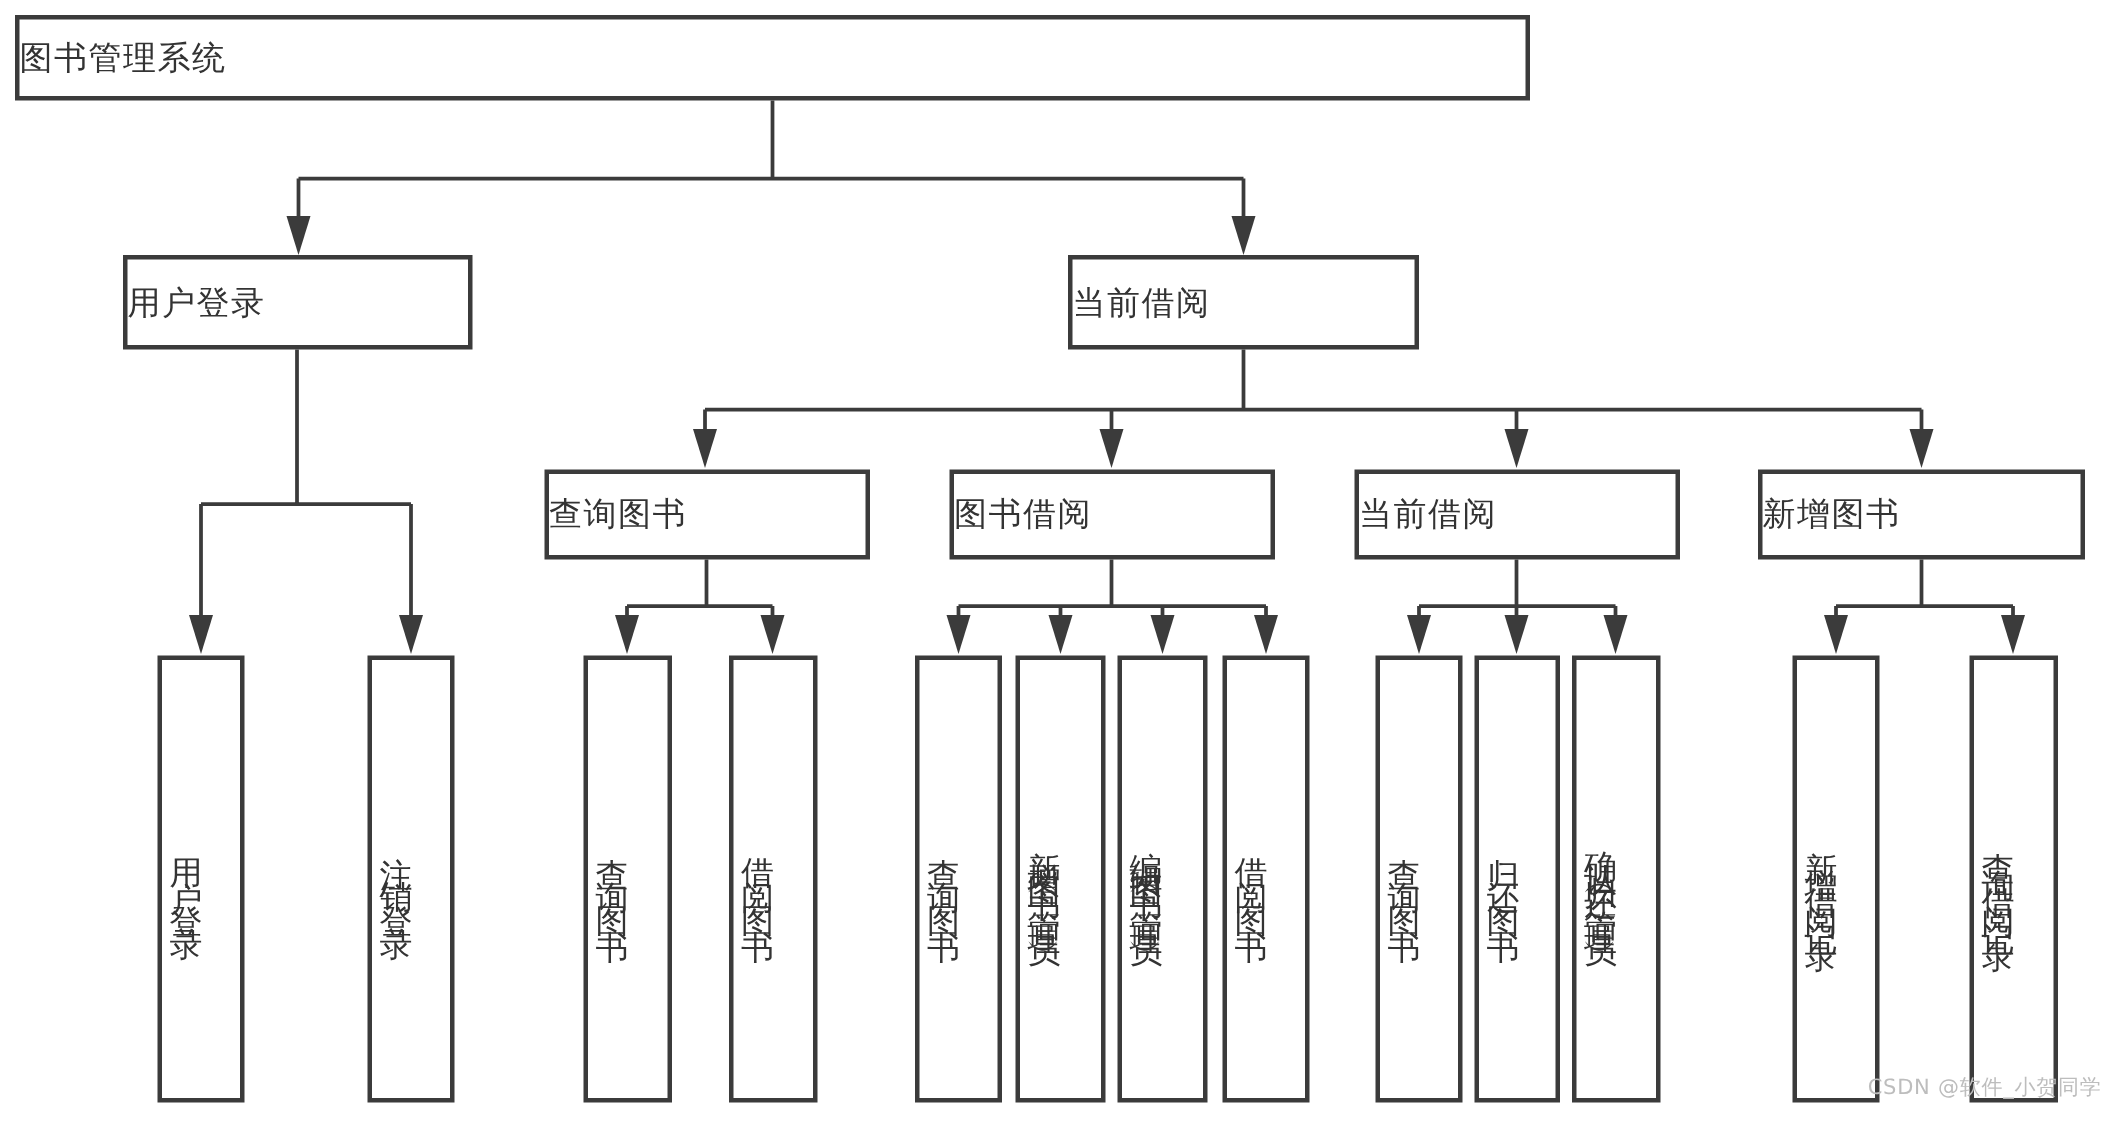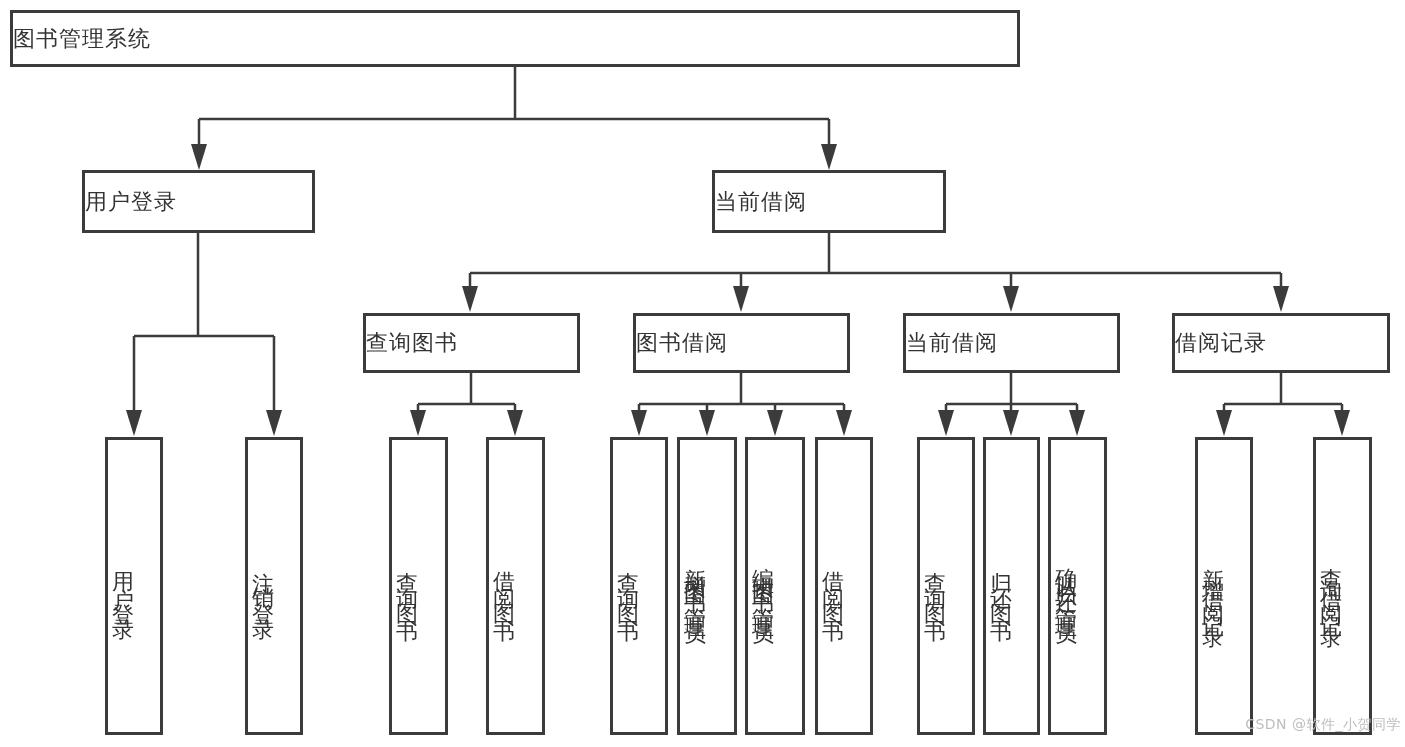--- a/index.html
+++ b/index.html
@@ -115,21 +115,21 @@
   <div class="node h" style="left:363px;top:313px;width:217px;height:60px">
     <span>查询图书</span>
   </div>
   <div class="node h" style="left:633px;top:313px;width:217px;height:60px">
     <span>图书借阅</span>
   </div>
   <div class="node h" style="left:903px;top:313px;width:217px;height:60px">
     <span>当前借阅</span>
   </div>
   <div class="node h" style="left:1172px;top:313px;width:218px;height:60px">
-    <span>借阅记录</span>
+    <span>新增图书</span>
   </div>
 
   <div class="node v sp-wide" style="left:105px;top:437px;width:58px;height:298px">
     <span class="vtext">用户登录</span>
   </div>
   <div class="node v sp-wide" style="left:245px;top:437px;width:58px;height:298px">
     <span class="vtext">注销登录</span>
   </div>
 
   <div class="node v sp-wide" style="left:389px;top:437px;width:59px;height:298px">

